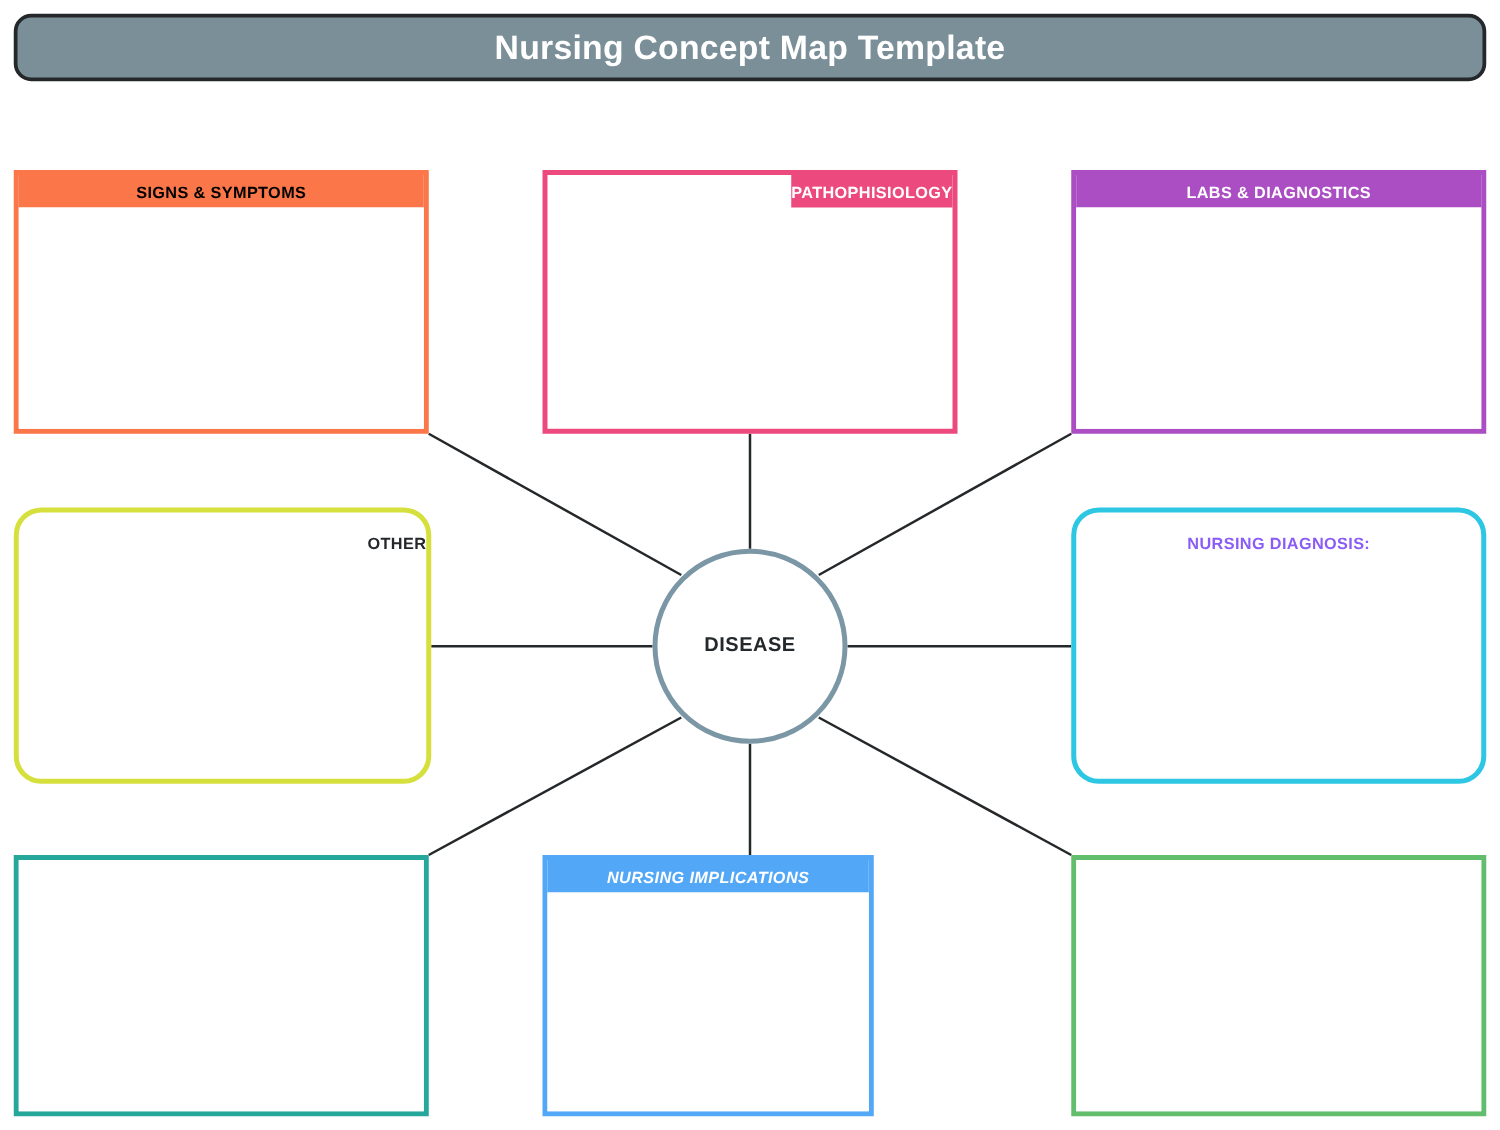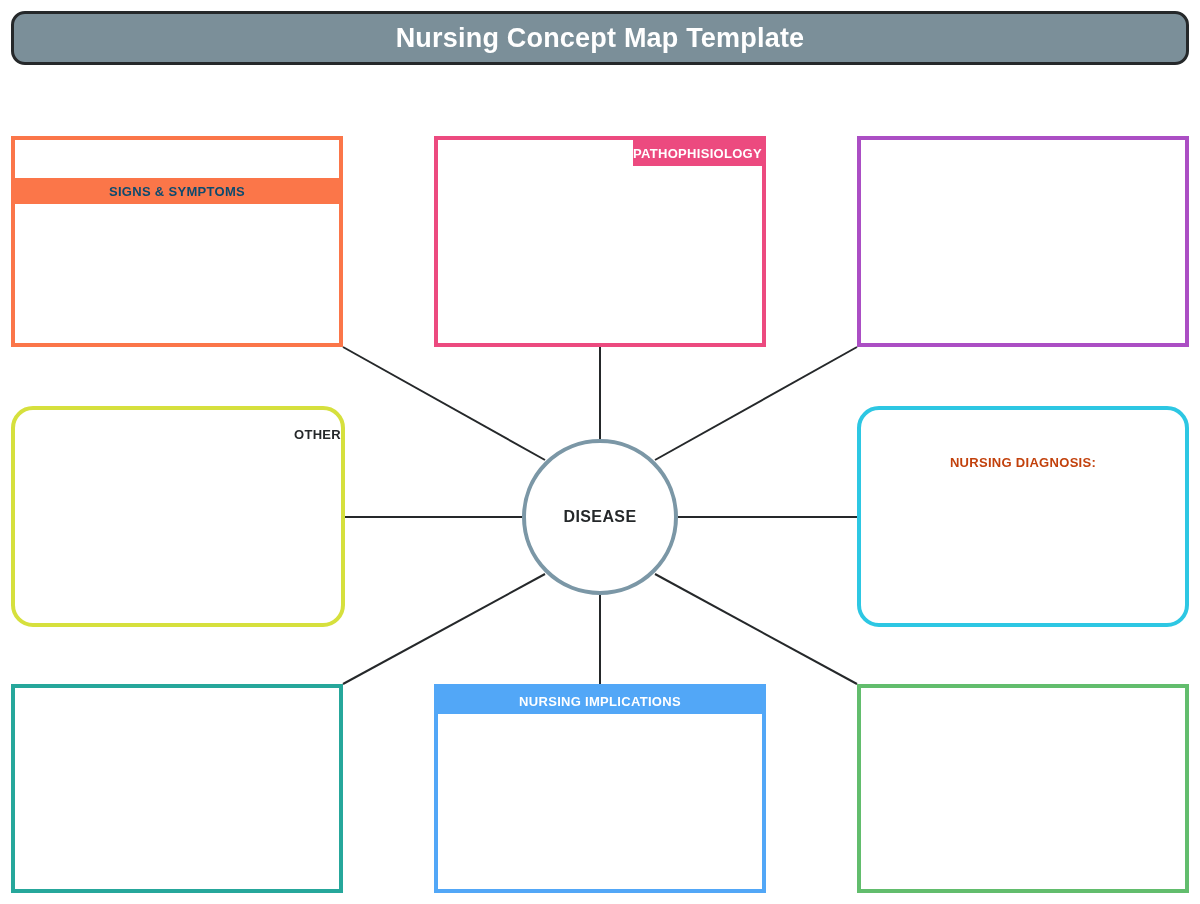--- a/index.html
+++ b/index.html
@@ -130,40 +130,41 @@
       <line x1="857" y1="347" x2="655" y2="460" stroke="#25282a" stroke-width="2" stroke-linecap="butt"></line>
       <line x1="345" y1="517" x2="522" y2="517" stroke="#25282a" stroke-width="2" stroke-linecap="butt"></line>
       <line x1="857" y1="517" x2="678" y2="517" stroke="#25282a" stroke-width="2" stroke-linecap="butt"></line>
       <line x1="343" y1="684" x2="545" y2="574" stroke="#25282a" stroke-width="2" stroke-linecap="butt"></line>
       <line x1="600" y1="684" x2="600" y2="595" stroke="#25282a" stroke-width="2" stroke-linecap="butt"></line>
       <line x1="857" y1="684" x2="655" y2="574" stroke="#25282a" stroke-width="2" stroke-linecap="butt"></line>
     </svg>
 
   <div id="nodes-layer">
       <div class="hbox" style="border: 4px solid rgb(251, 118, 73); left: 11px; top: 136px; width: 332px; height: 211px;">
-        <div class="hbox-header" style="background: rgb(251, 118, 73); color: #0c4a6e; margin-top: 38px;">SIGNS &amp; SYMPTOMS</div>
+        <div class="hbox-header" style="background: rgb(251, 118, 73); color: #000000;">SIGNS &amp; SYMPTOMS</div>
         <div class="hbox-body"></div>
       </div>
       <div class="hbox" style="border: 4px solid rgb(236, 74, 127); left: 434px; top: 136px; width: 332px; height: 211px; align-items: flex-end;">
         <div class="hbox-header" style="background: rgb(236, 74, 127); color: rgb(255, 255, 255);">PATHOPHISIOLOGY</div>
         <div class="hbox-body"></div>
       </div>
       <div class="hbox" style="border: 4px solid rgb(171, 78, 196); left: 857px; top: 136px; width: 332px; height: 211px;">
+        <div class="hbox-header" style="background: rgb(171, 78, 196); color: rgb(255, 255, 255);">LABS &amp; DIAGNOSTICS</div>
         <div class="hbox-body"></div>
       </div>
       <div class="rbox" style="border: 4px solid rgb(214, 224, 61); left: 11px; top: 406px; width: 334px; height: 221px; justify-content: flex-end;">
         <span class="rbox-label" style="color: rgb(37, 40, 42);">OTHER</span>
       </div>
       <div class="rbox" style="border: 4px solid rgb(45, 199, 227); left: 857px; top: 406px; width: 332px; height: 221px;">
-        <span class="rbox-label" style="color: #c2410c; margin-top: 28px;">NURSING DIAGNOSIS:</span>
+        <span class="rbox-label" style="color: #8b5cf6;">NURSING DIAGNOSIS:</span>
       </div>
       <div class="hbox" style="border: 4px solid rgb(38, 167, 155); left: 11px; top: 684px; width: 332px; height: 209px;">
         <div class="hbox-body"></div>
       </div>
-      <div class="hbox" style="border: 4px solid rgb(82, 167, 247); left: 434px; top: 684px; width: 332px; height: 209px;">
+      <div class="hbox" style="border: 4px solid rgb(82, 167, 247); left: 434px; top: 684px; width: 265px; height: 209px; font-style: italic;">
         <div class="hbox-header" style="background: rgb(82, 167, 247); color: rgb(255, 255, 255);">NURSING IMPLICATIONS</div>
         <div class="hbox-body"></div>
       </div>
       <div class="hbox" style="border: 4px solid rgb(98, 189, 109); left: 857px; top: 684px; width: 332px; height: 209px;">
         <div class="hbox-body"></div>
       </div>
     </div>
 
   <div class="center-node" style="left: 522px; top: 439px; width: 156px; height: 156px; border: 4px solid rgb(123, 151, 166); background: rgb(255, 255, 255);">
     <span class="center-label" style="color: rgb(37, 40, 42);">DISEASE</span>

